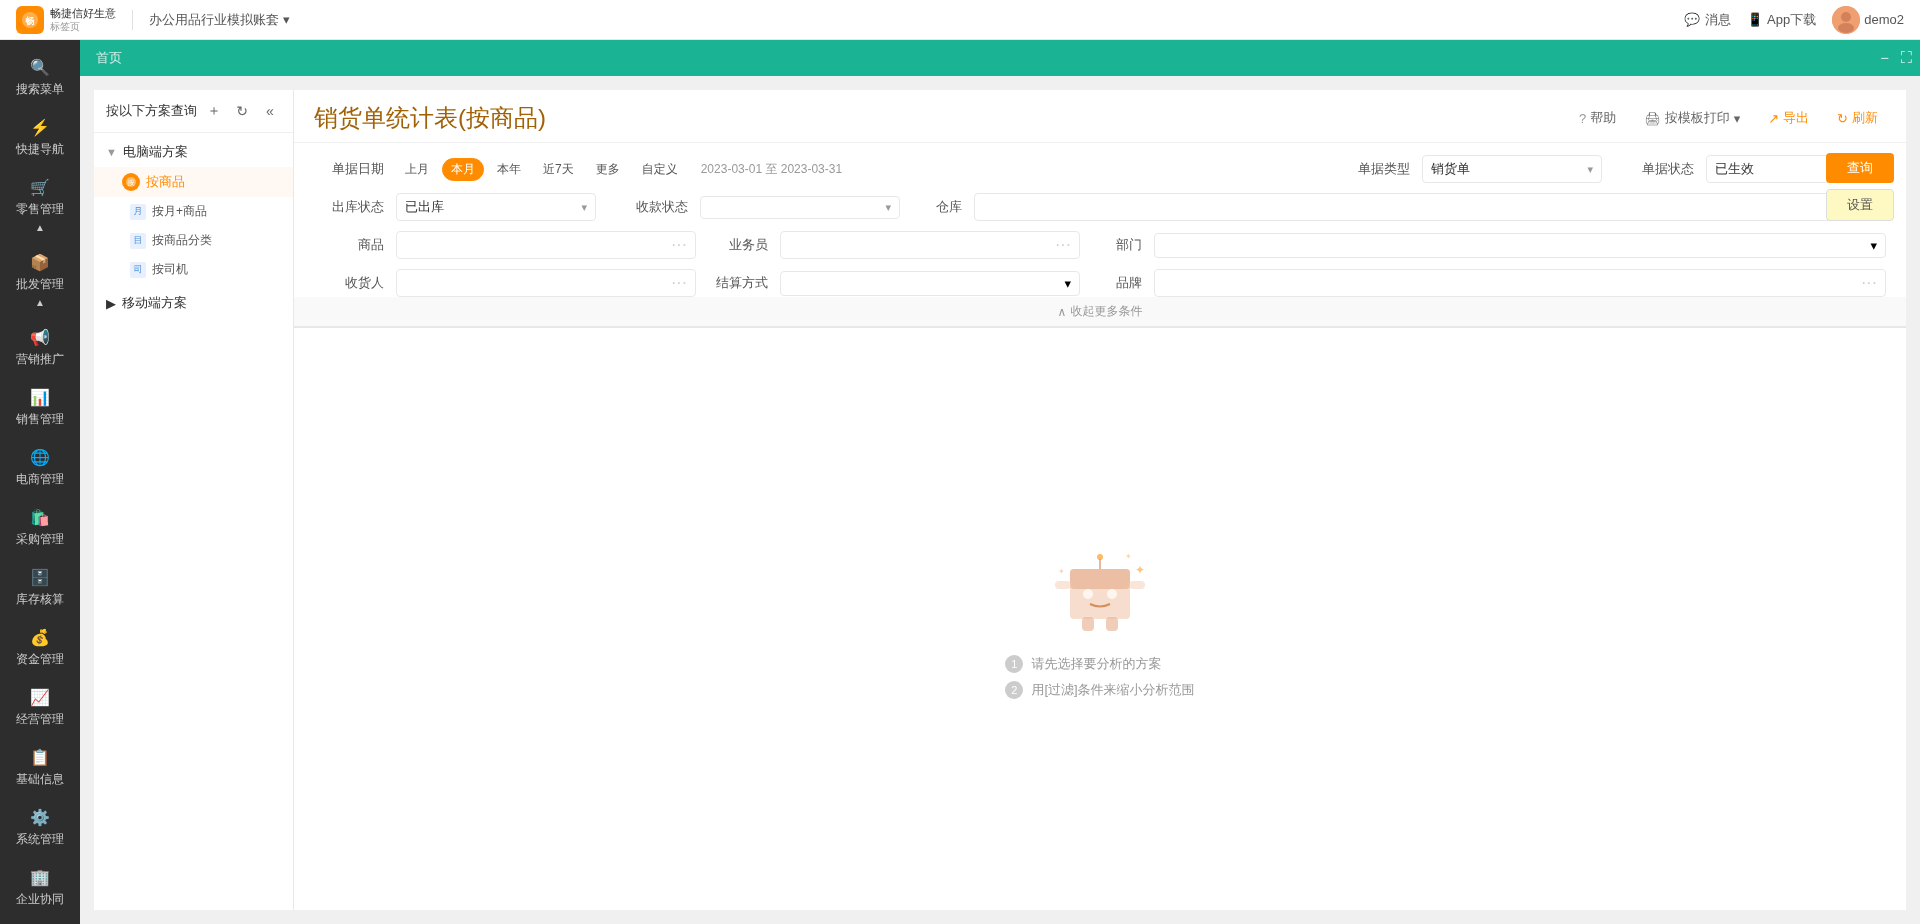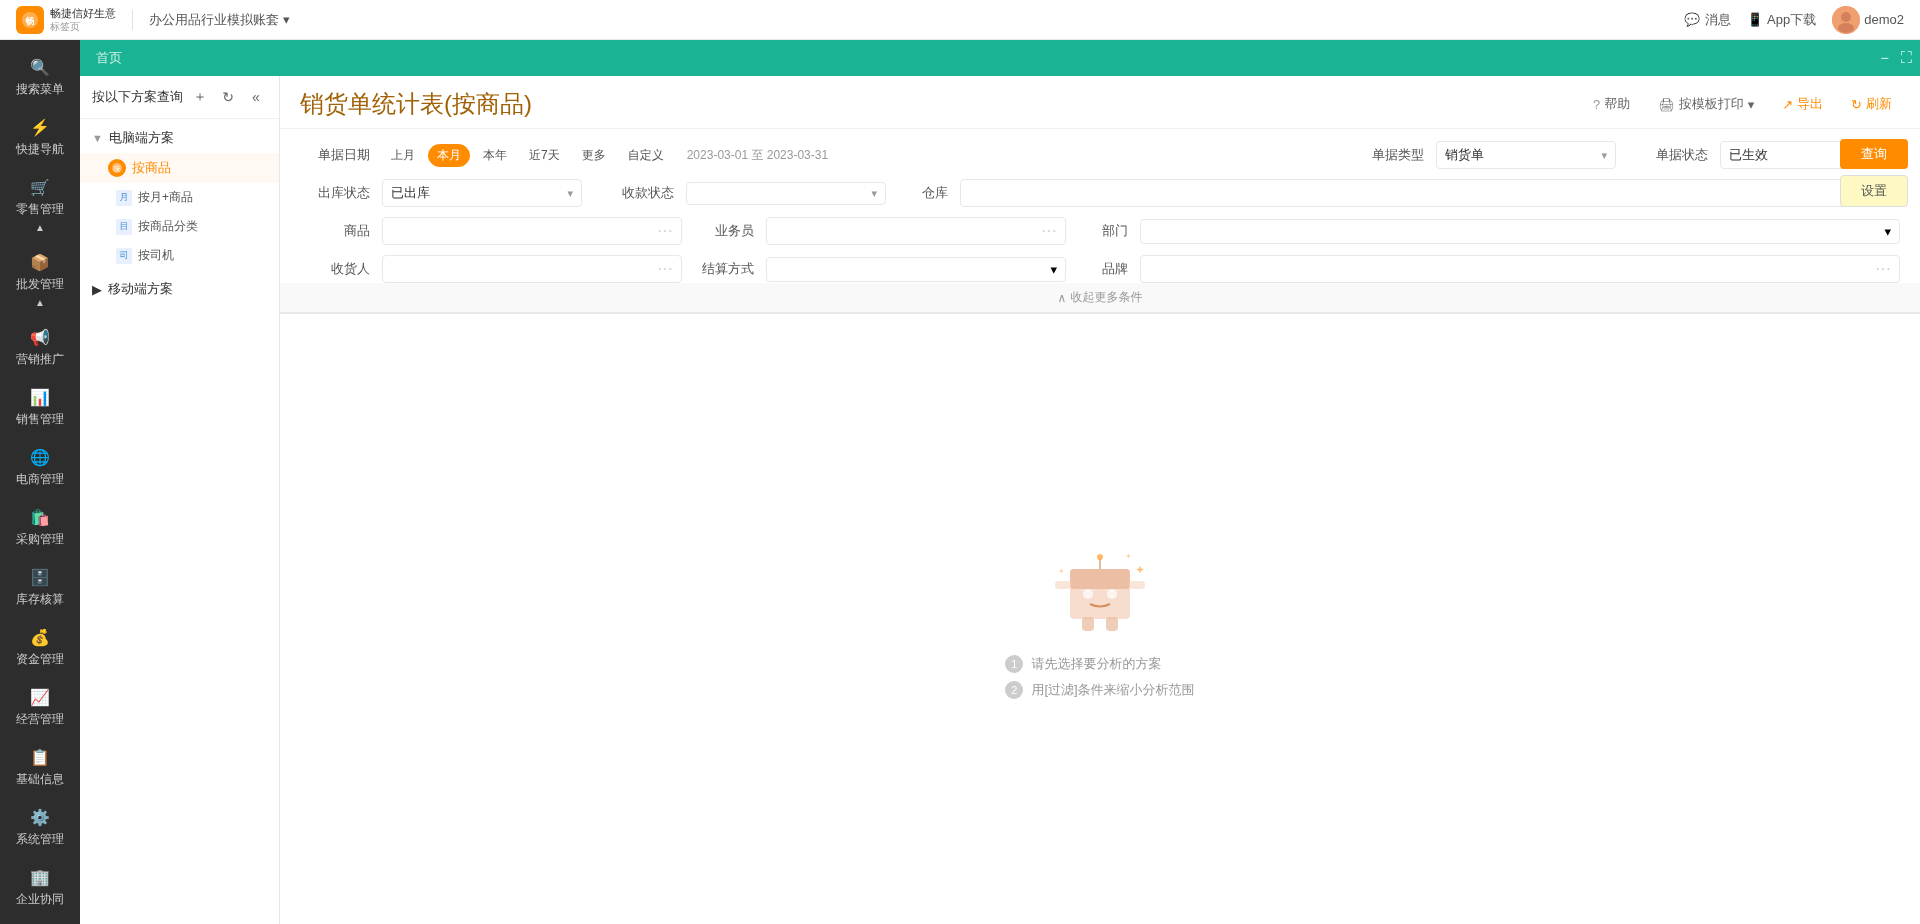--- a/index.html
+++ b/index.html
@@ -155,21 +155,21 @@
       font-size: 16px;
       cursor: pointer;
     }
 
     
     .page-body {
       flex: 1;
       display: flex;
       overflow: hidden;
       background: #fff;
-      margin: 0;
+      margin: 14px;
     }
 
     
     .left-panel {
       width: 200px;
       border-right: 1px solid #e8e8e8;
       background: #fff;
       flex-shrink: 0;
       overflow-y: auto;
     }

